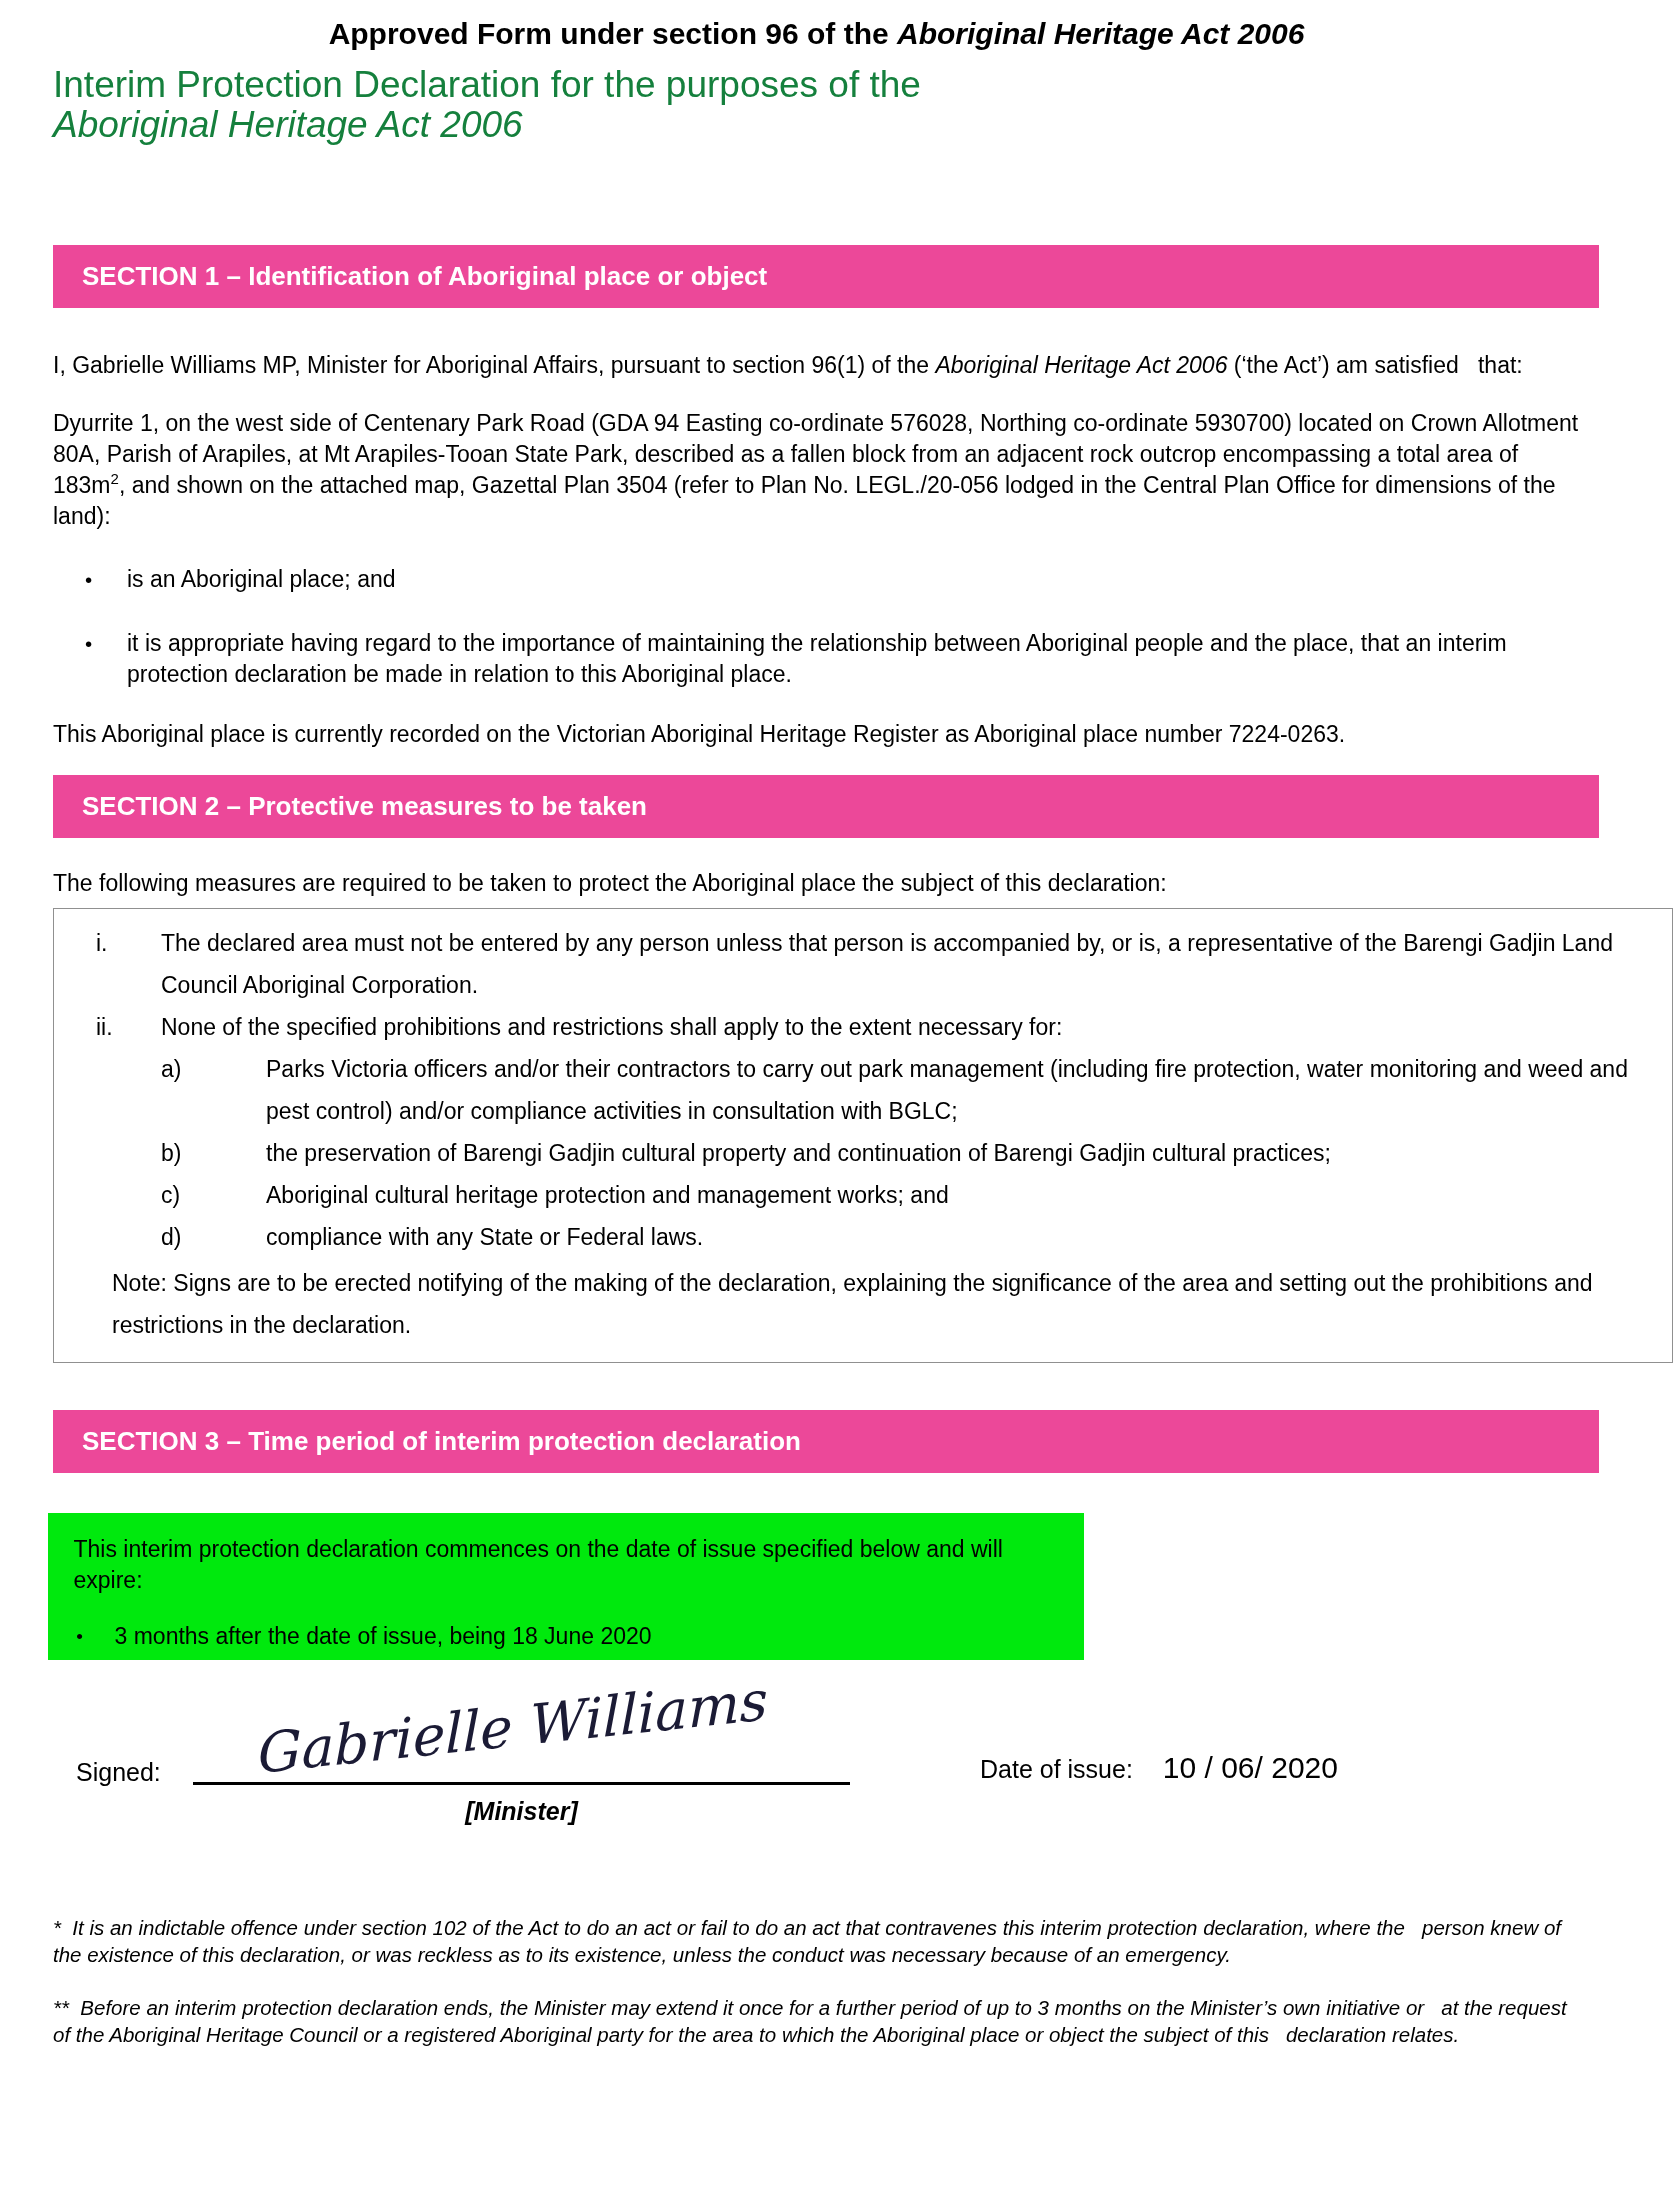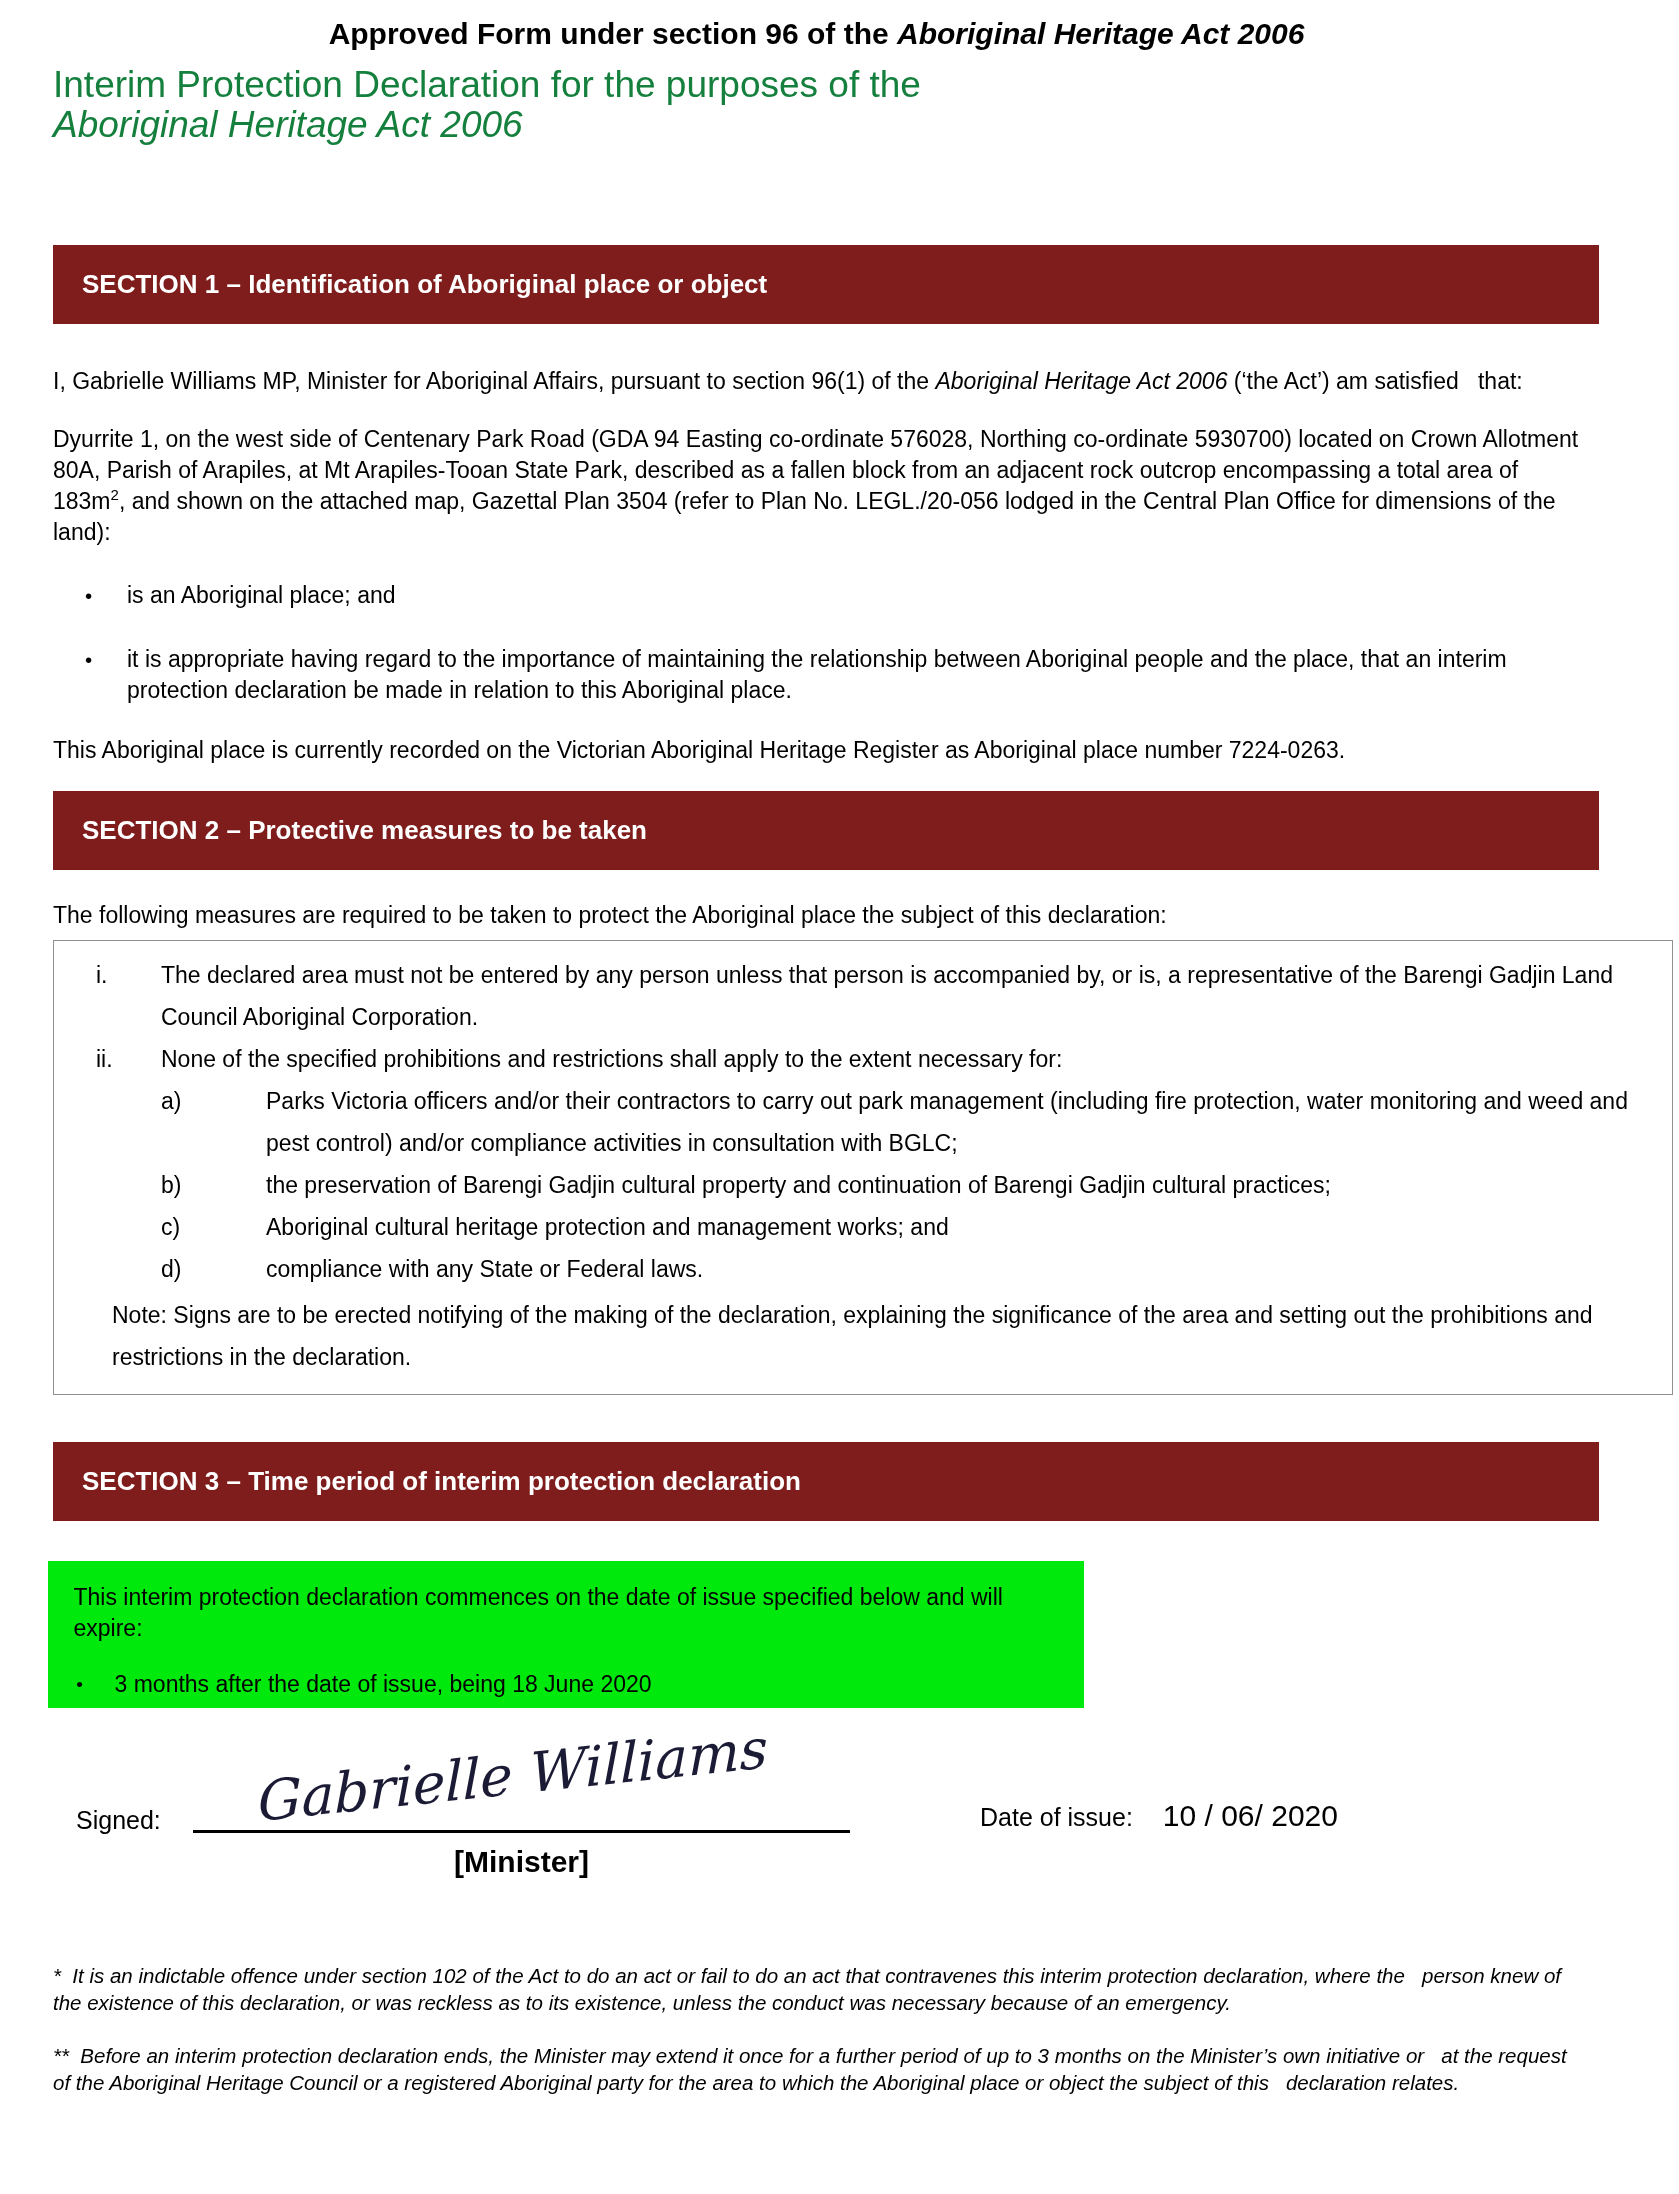--- a/index.html
+++ b/index.html
@@ -20,22 +20,22 @@
   .approved-form em { font-style:italic; }
 
   .doc-title {
     margin-top:16.4px;
     font-size:37px; line-height:40px; font-weight:normal;
     color:#15803d;
   }
   .doc-title em { font-style:italic; }
 
   .banner {
-    width:1546px; height:79px;
-    background:#7f1d1d;
+    width:1546px; height:63px;
+    background:#ec4899;
     color:#fff;
     display:flex; align-items:center;
     padding-left:29px;
     font-size:26px; font-weight:bold;
   }
   .banner.s1 { margin-top:100px; }
   .banner.s2 { margin-top:25px; }
   .banner.s3 { margin-top:47px; }
 
   .body-text { font-size:23px; line-height:31px; white-space:pre-wrap; }
@@ -89,21 +89,21 @@
     font-style:italic;
     font-size:55px;
     color:#1b1b35;
     transform:rotate(-6deg) skewX(-6deg);
     transform-origin:left bottom;
     white-space:nowrap;
   }
   .minister-label {
     position:absolute; left:140px; top:104px;
     width:657px; text-align:center;
-    font-size:30px; font-weight:bold;
+    font-size:25px; font-weight:bold;font-style:italic;
   }
   .date-group { position:absolute; left:927px; top:58px; font-size:25px; white-space:nowrap;text-align:right; }
   .date-value { font-size:30px; margin-left:23px; }
 
   .footnote {
     font-style:italic;
     font-size:20.5px; line-height:27px;
     white-space:pre-wrap;
   }
   .footnote.first  { margin-top:60px; }

